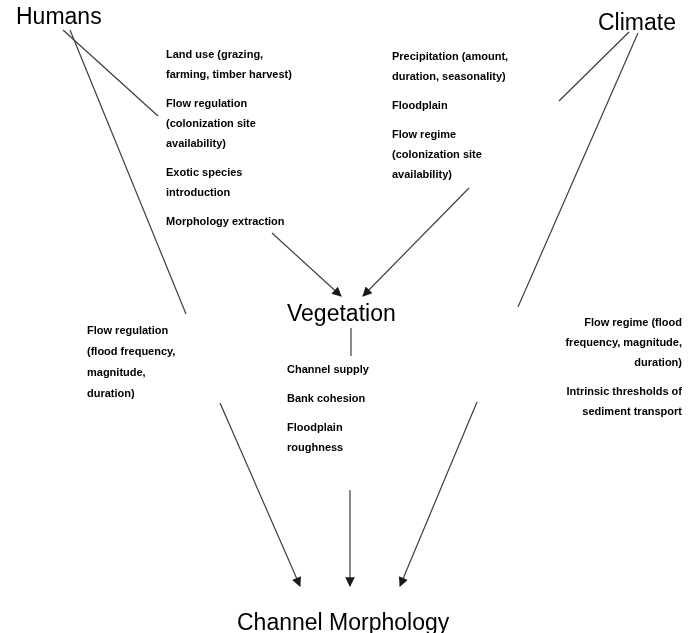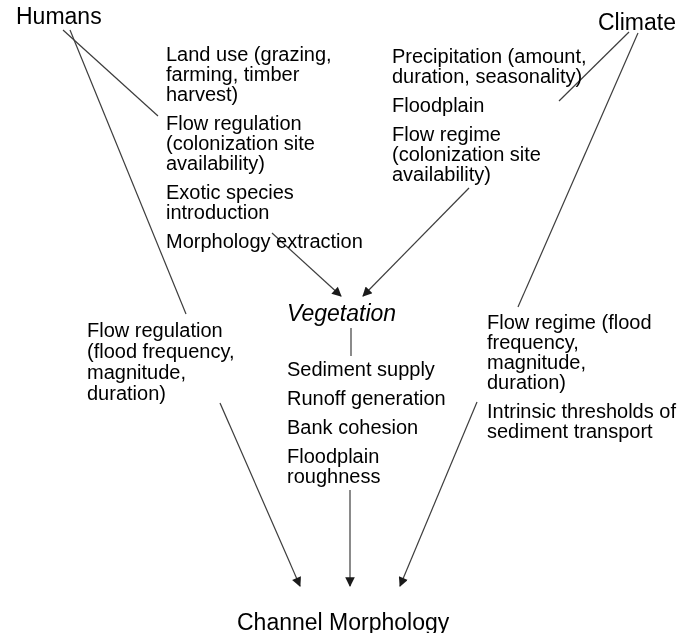--- a/index.html
+++ b/index.html
@@ -19,37 +19,38 @@
   }
   .node-title {
     position: absolute;
     font-size: 23px;
     line-height: 28px;
     white-space: nowrap;
     color: #000000;
   }
   .factors {
     position: absolute;
-    font-size: 20px;
+    font-size: 11px;
     line-height: 20px;
     color: #000000;
+    font-weight: bold;
   }
   .factors p {
     margin: 0 0 9px 0;
     white-space: pre-line;
   }
   .factors.lh21 { line-height: 21px; }
   #left-list   { left: 166px; top: 44px;  width: 210px; }
   #right-list  { left: 392px; top: 46px;  width: 215px; }
   #left-mid    { left: 87px;  top: 320px; width: 150px; }
-  #right-mid   { left: 487px; top: 312px; width: 195px; }
+  #right-mid   { left: 487px; top: 312px; width: 195px; text-align: right; }
   #veg-list    { left: 287px; top: 359px; width: 165px; }
   #humans-title     { left: 16px;  top: 2px; text-align: center; }
   #climate-title    { left: 598px; top: 8px; }
-  #vegetation-title { left: 287px; top: 299px; font-style: italic; }
+  #vegetation-title { left: 287px; top: 299px; }
   #channel-title    { left: 237px; top: 593px; margin-top: 15px; }
 </style>
 </head>
 <body>
 
 <div class="canvas">
 
   <svg class="lines-layer" viewBox="0 0 692 633" xmlns="http://www.w3.org/2000/svg">
     <defs>
       <marker id="arrowhead" viewBox="0 0 10 10" refX="9" refY="5" markerWidth="9" markerHeight="8" orient="auto">
@@ -115,20 +116,19 @@
 
   <div class="factors" id="right-mid">
     <p>Flow regime (flood
 frequency, magnitude,
 duration)</p>
     <p>Intrinsic thresholds of
 sediment transport</p>
   </div>
 
   <div class="factors" id="veg-list">
-    <p>Sediment supply</p>
-    <p>Runoff generation</p>
+    <p>Channel supply</p>
     <p>Bank cohesion</p>
     <p>Floodplain
 roughness</p>
   </div>
 
 </div>
 
 </body></html>

